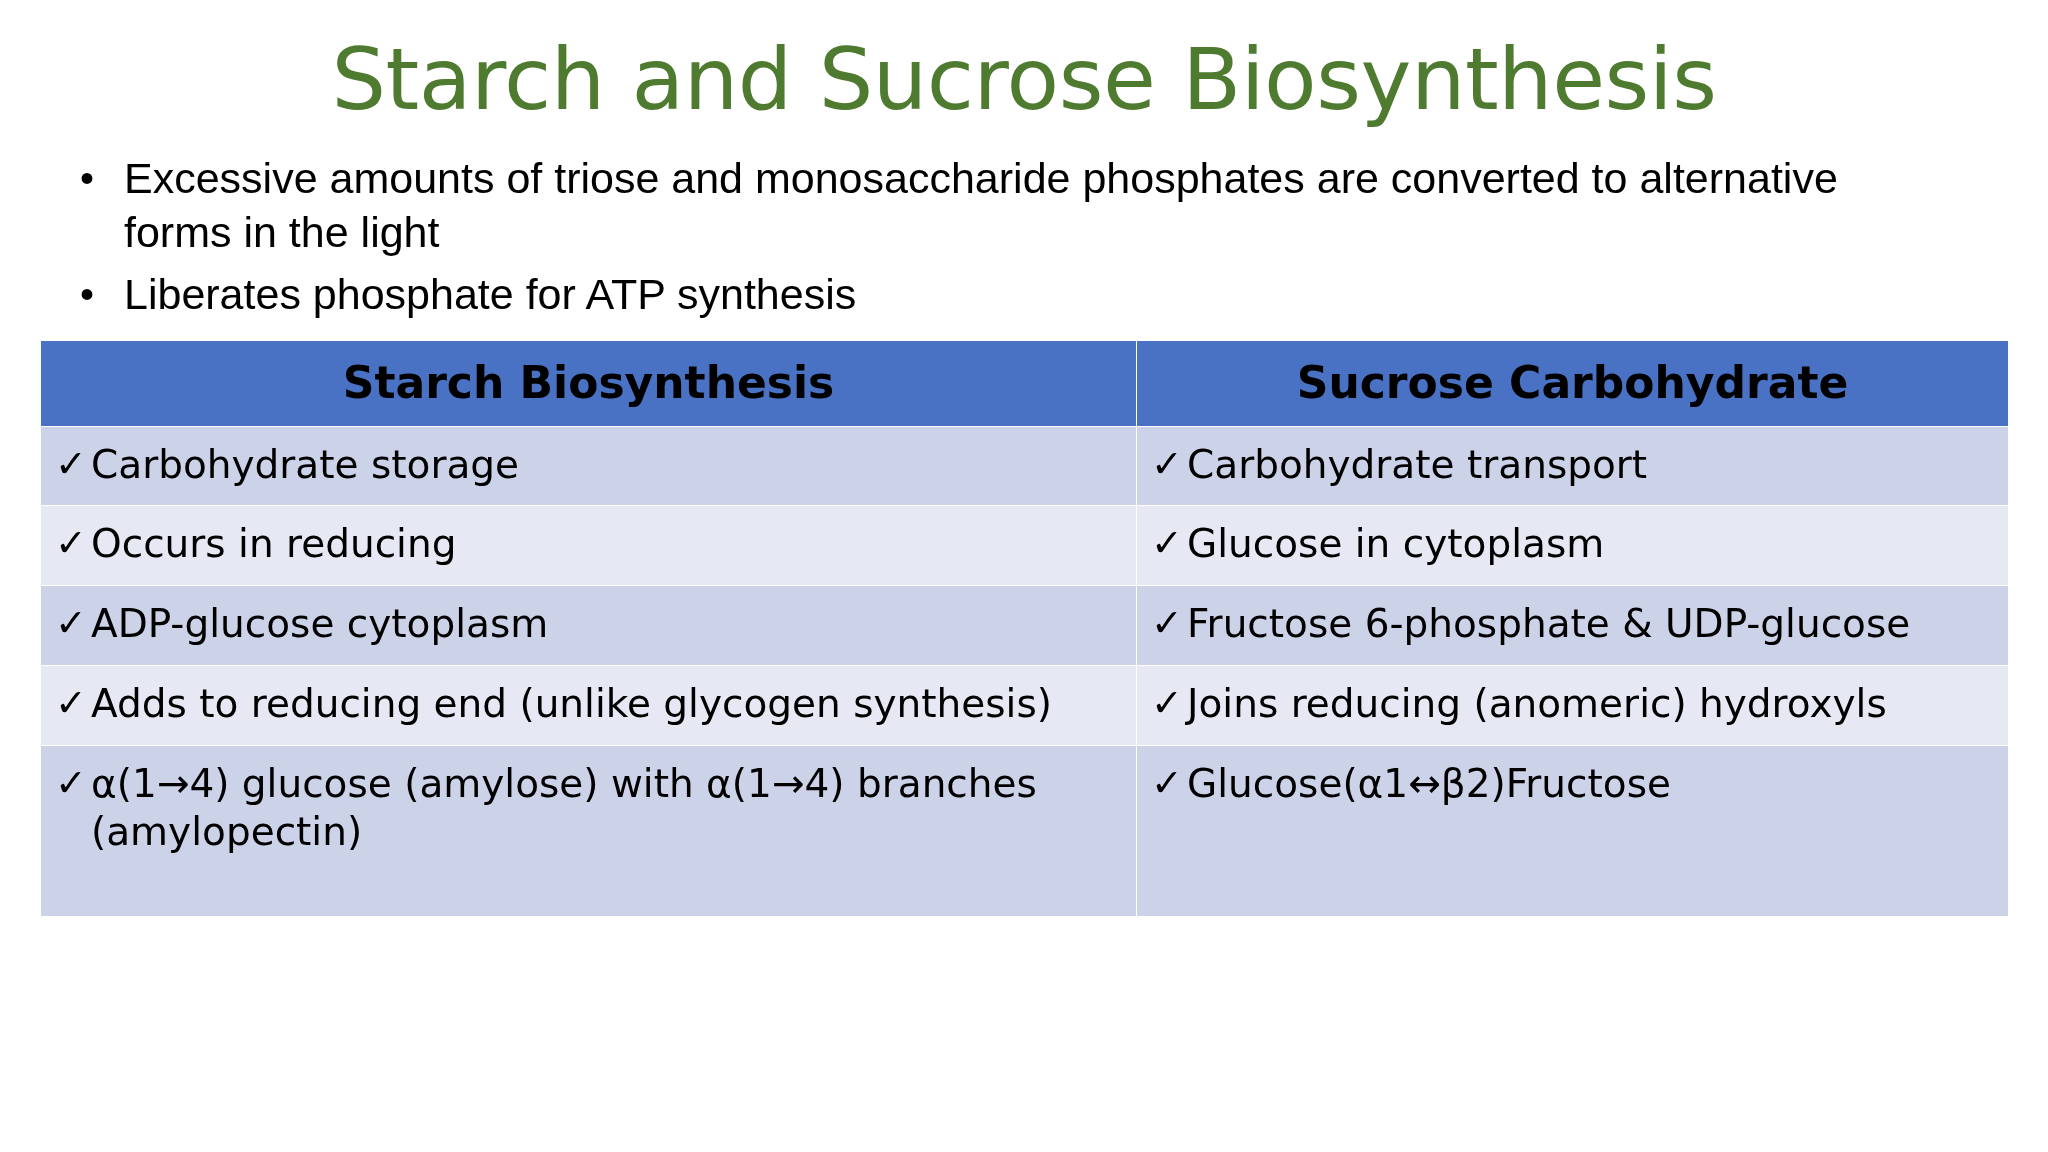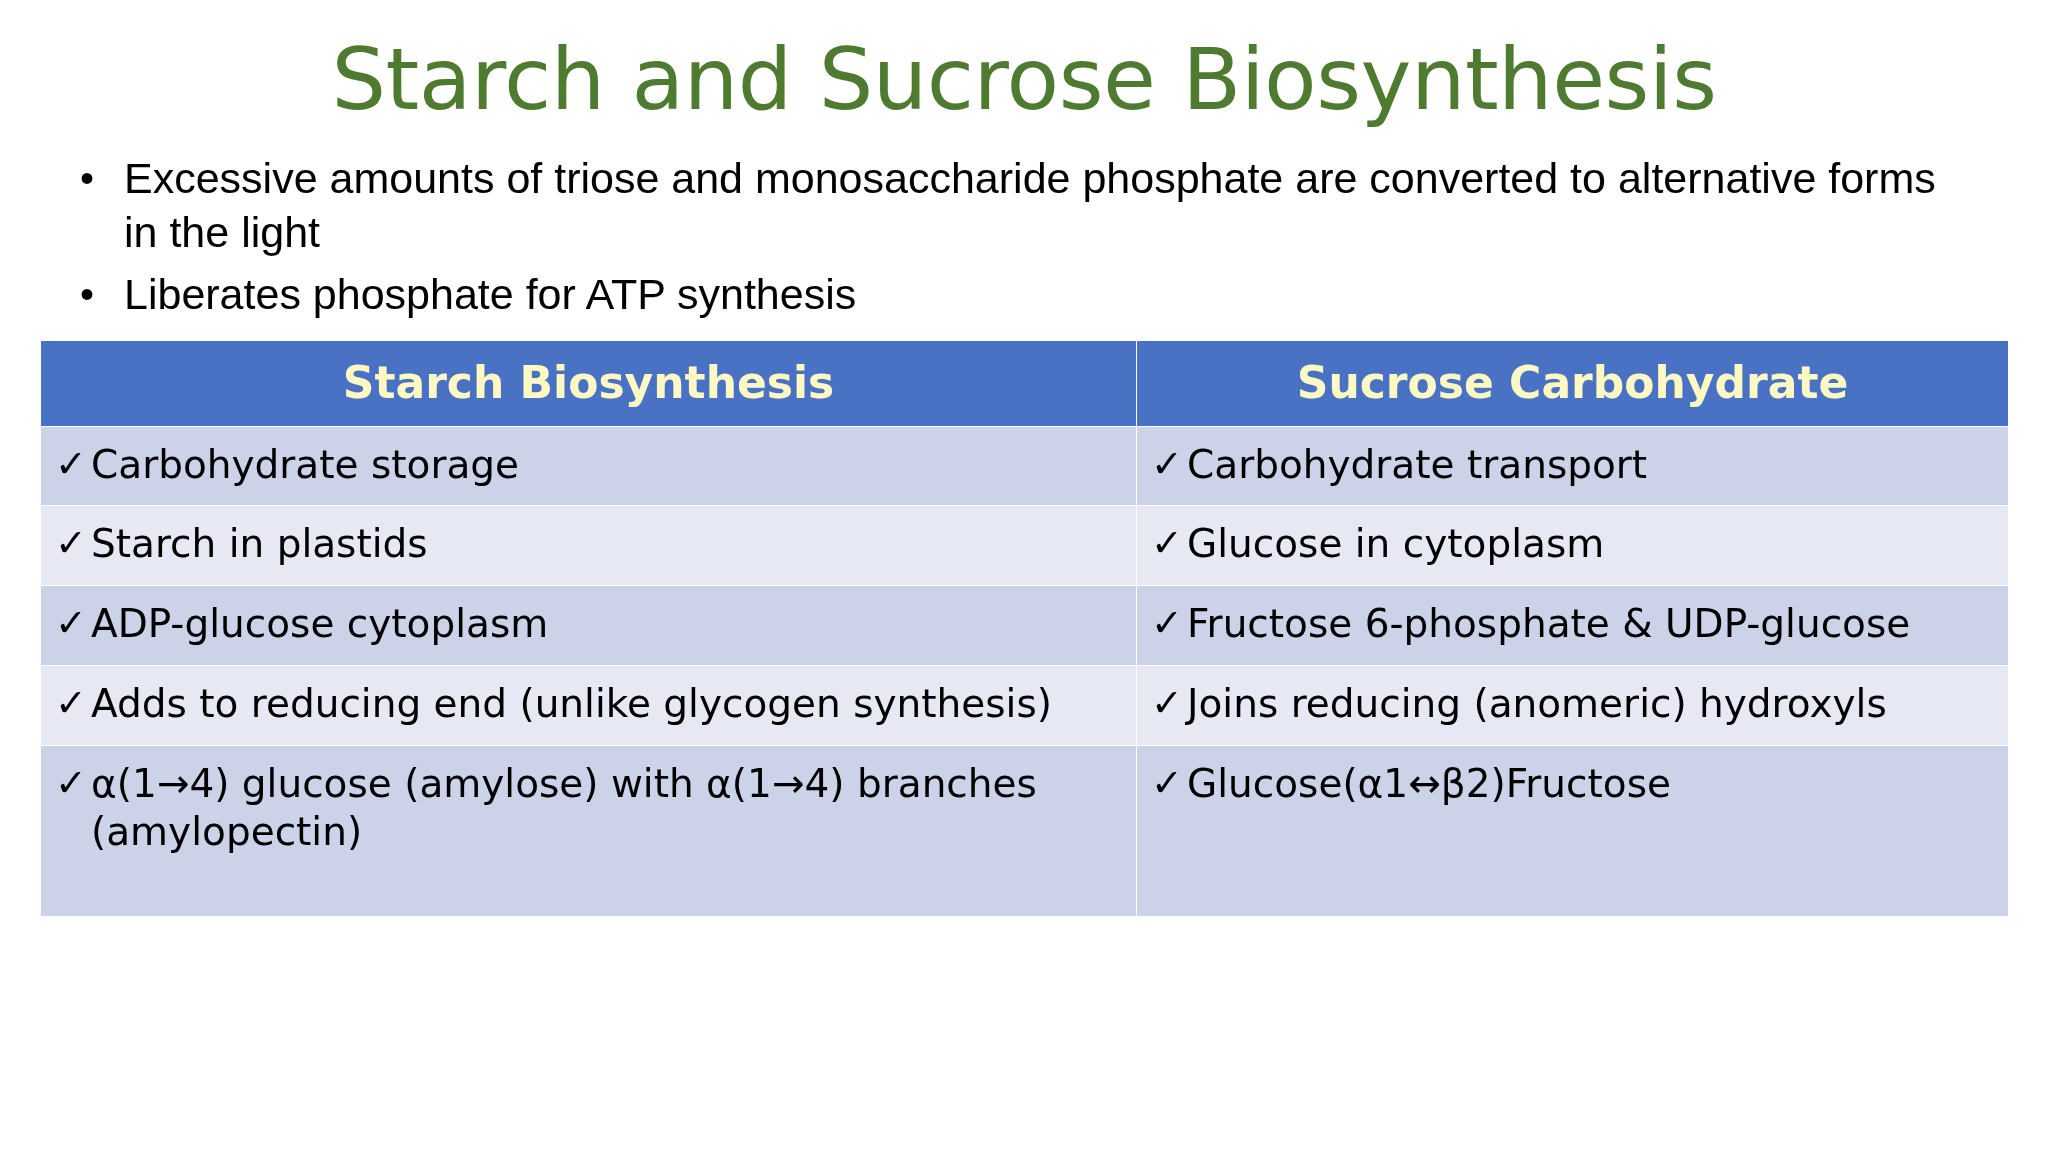--- a/index.html
+++ b/index.html
@@ -56,21 +56,21 @@
   .cmp-table {
     margin: 18px 40px 0 40px;
     width: 1968px;
     border-collapse: collapse;
     table-layout: fixed;
   }
   .cmp-table col.c1 { width: 1096px; }
   .cmp-table col.c2 { width: 872px; }
   .cmp-table th {
     background: #4a72c4;
-    color: #fef9c3;
+    color: #000000;
     font-family: "DejaVu Sans", sans-serif;
     font-weight: bold;
     font-size: 44px;
     text-align: center;
     padding: 16px 10px 18px 10px;
     border: 1px solid #ffffff;
   }
   .cmp-table td {
     font-family: "DejaVu Sans", sans-serif;
     font-size: 39px;
@@ -102,21 +102,21 @@
 </head>
 <body>
 
 <div class="slide">
 
   <div class="slide-title">Starch and Sucrose Biosynthesis</div>
 
   <div class="bullets">
     <div class="bullet">
       <span class="dot">•</span>
-      <span class="btext">Excessive amounts of triose and monosaccharide phosphate are converted to alternative forms in the light</span>
+      <span class="btext">Excessive amounts of triose and monosaccharide phosphates are converted to alternative forms in the light</span>
     </div>
     <div class="bullet">
       <span class="dot">•</span>
       <span class="btext">Liberates phosphate for ATP synthesis</span>
     </div>
   </div>
 
   <table class="cmp-table">
     <colgroup>
         <col class="c1">
@@ -140,21 +140,21 @@
           <div class="cell-wrap">
             <span class="chk">✓</span>
             <span class="cell-text">Carbohydrate transport</span>
           </div>
         </td>
       </tr>
       <tr class="even">
         <td>
           <div class="cell-wrap">
             <span class="chk">✓</span>
-            <span class="cell-text">Starch in plastids</span>
+            <span class="cell-text">Occurs in reducing</span>
           </div>
         </td>
         <td>
           <div class="cell-wrap">
             <span class="chk">✓</span>
             <span class="cell-text">Glucose in cytoplasm</span>
           </div>
         </td>
       </tr>
       <tr class="odd">

